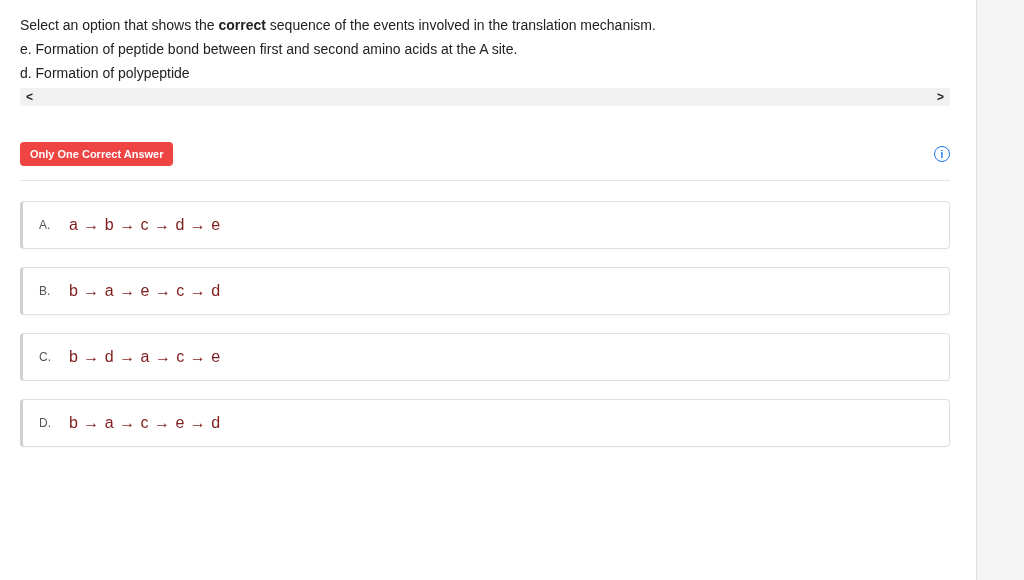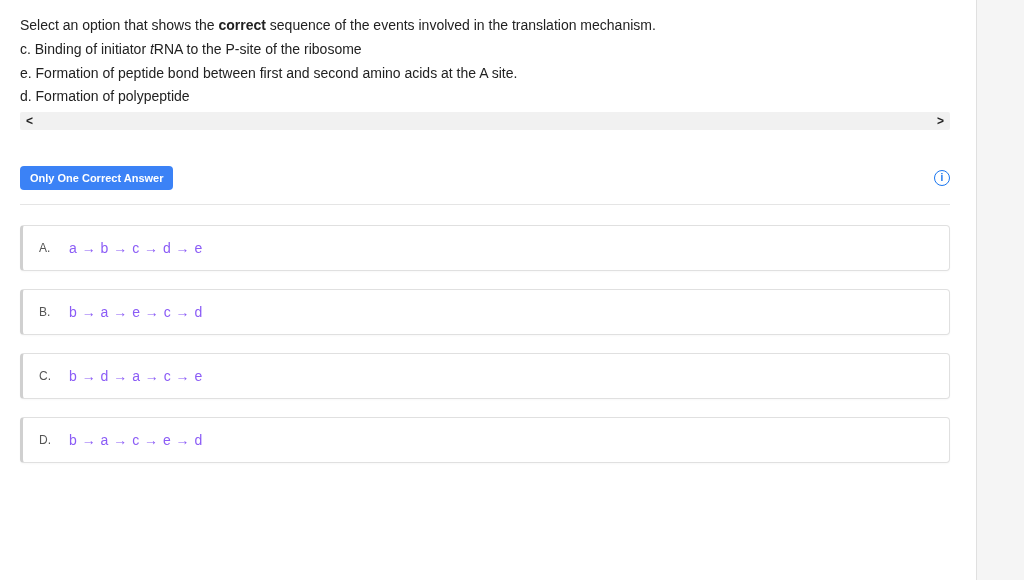--- a/index.html
+++ b/index.html
@@ -50,21 +50,21 @@
       color: #222;
     }
     .badge-row {
       display: flex;
       justify-content: space-between;
       align-items: center;
       margin-top: 36px;
       margin-bottom: 14px;
     }
     .badge {
-      background: #3b82f6;
+      background: #ef4444;
       color: #fff;
       font-size: 11px;
       font-weight: 600;
       padding: 6px 10px;
       border-radius: 4px;
     }
     .info-icon {
       width: 16px;
       height: 16px;
       border: 1.5px solid #1976f0;
@@ -92,22 +92,22 @@
       gap: 16px;
       border-left: 3px solid #d0d0d0;
       box-shadow: 0 1px 2px rgba(0,0,0,0.03);
     }
     .option-letter {
       font-size: 12px;
       color: #555;
       min-width: 14px;
     }
     .option-text {
-      font-size: 14px;
-      color: #8b5cf6;
+      font-size: 16px;
+      color: #7f1d1d;
       letter-spacing: 0.5px;
     }
     .right-strip {
       position: absolute;
       right: 0;
       top: 0;
       bottom: 0;
       width: 48px;
       background: #f5f5f5;
       border-left: 1px solid #e0e0e0;
@@ -116,23 +116,20 @@
 </head>
 <body>
 
 <div class="main-container">
 
   <div class="question-text">
     <span>Select an option that shows the </span><strong>correct</strong><span> sequence of the events involved in the translation mechanism.</span>
   </div>
 
   <div class="events-list">
-    <div>
-      <span>c. Binding of initiator </span><em>t</em><span>RNA to the P-site of the ribosome</span>
-    </div>
     <div>e. Formation of peptide bond between first and second amino acids at the A site.</div>
     <div>d. Formation of polypeptide</div>
   </div>
 
   <div class="scroll-bar">
     <span>&lt;</span>
     <span>&gt;</span>
   </div>
 
   <div class="badge-row">

